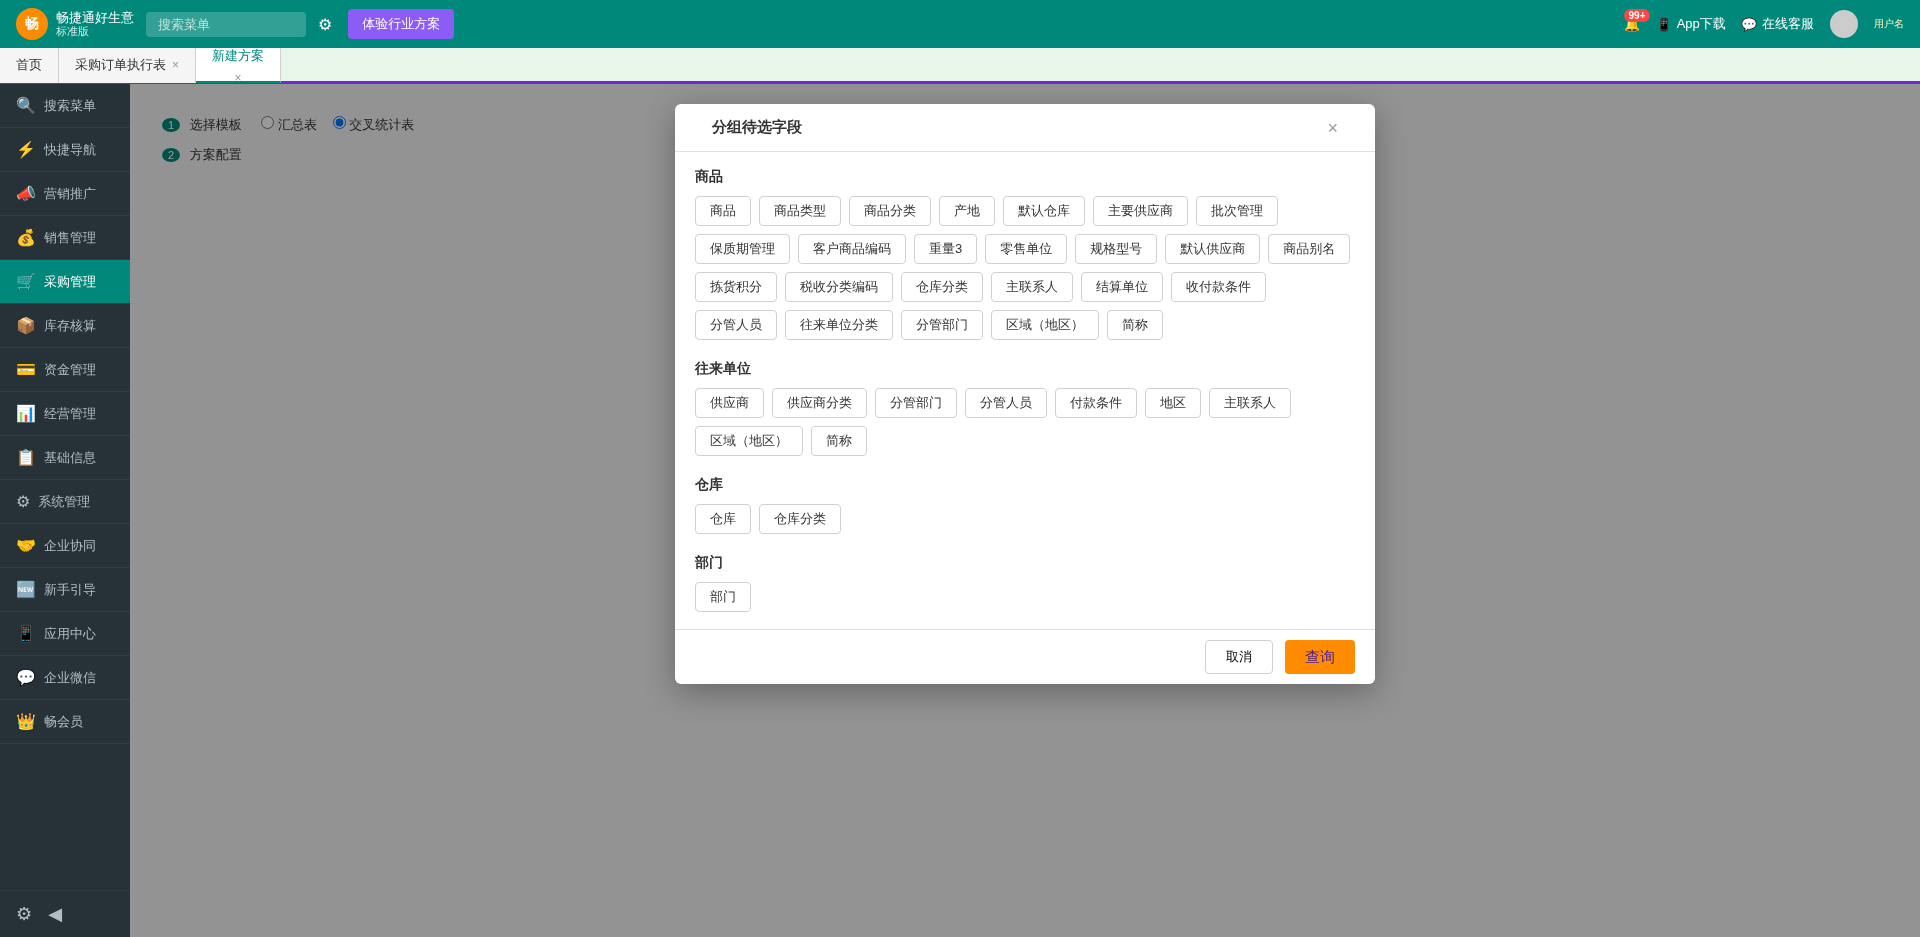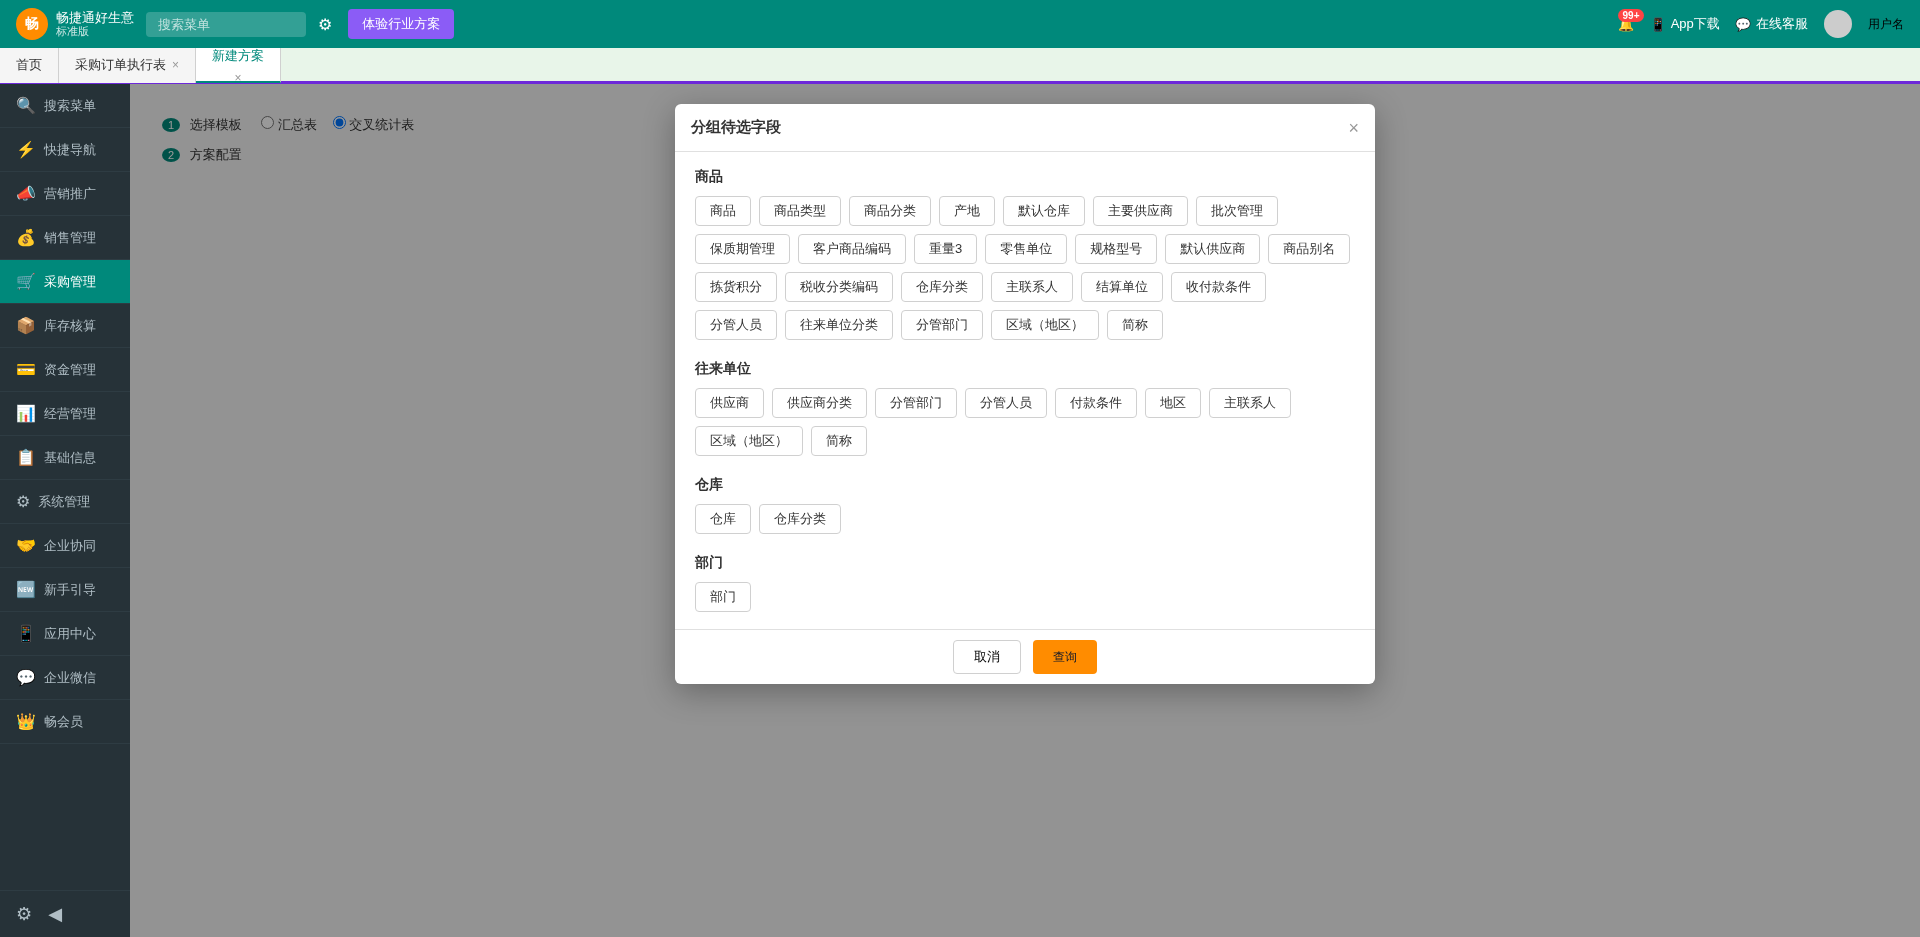--- a/index.html
+++ b/index.html
@@ -190,21 +190,21 @@
     .modal {
       background: white;
       border-radius: 6px;
       width: 700px;
       max-height: 580px;
       display: flex;
       flex-direction: column;
       box-shadow: 0 8px 32px rgba(0,0,0,0.3);
     }
     .modal-header {
-      padding: 14px 16px;
+      padding: 14px 37px;
       border-bottom: 1px solid #e0e0e0;
       display: flex;
       align-items: center;
       justify-content: space-between;
       flex-shrink: 0;
     }
     .modal-title {
       font-size: 15px;
       font-weight: bold;
       color: #333;
@@ -245,40 +245,40 @@
       cursor: pointer;
       background: white;
       white-space: nowrap;
     }
 
     
     .modal-footer {
       padding: 10px 20px;
       border-top: 1px solid #e0e0e0;
       display: flex;
-      justify-content: center;
+      justify-content: flex-end;
       gap: 12px;
       flex-shrink: 0;
     }
     .btn-cancel {
       padding: 7px 20px;
       border: 1px solid #d0d0d0;
       background: white;
       border-radius: 4px;
       cursor: pointer;
       font-size: 13px;
     }
     .btn-confirm {
       padding: 7px 20px;
       background: #ff8c00;
-      color: #0f172a;
+      color: #4c1d95;
       border: none;
       border-radius: 4px;
       cursor: pointer;
-      font-size: 12px;
+      font-size: 15px;
     }
 
     
     .bg-content {
       padding: 16px;
     }
     .breadcrumb {
       font-size: 13px;
       color: #666;
       margin-bottom: 12px;
@@ -307,21 +307,21 @@
     </div>
     <div class="top-right-item">
       <span>📱</span>
       <span>App下载</span>
     </div>
     <div class="top-right-item">
       <span>💬</span>
       <span>在线客服</span>
     </div>
     <div class="avatar"></div>
-    <div style="color:#000000;font-size:12px">用户名</div>
+    <div style="color:#fef9c3;font-size:10px">用户名</div>
   </div>
 </div>
 
 <div class="tab-bar">
   <div class="tab-item">
     <span>首页</span>
   </div>
   <div class="tab-item">
     <span>采购订单执行表</span>
     <span class="tab-close">×</span>

